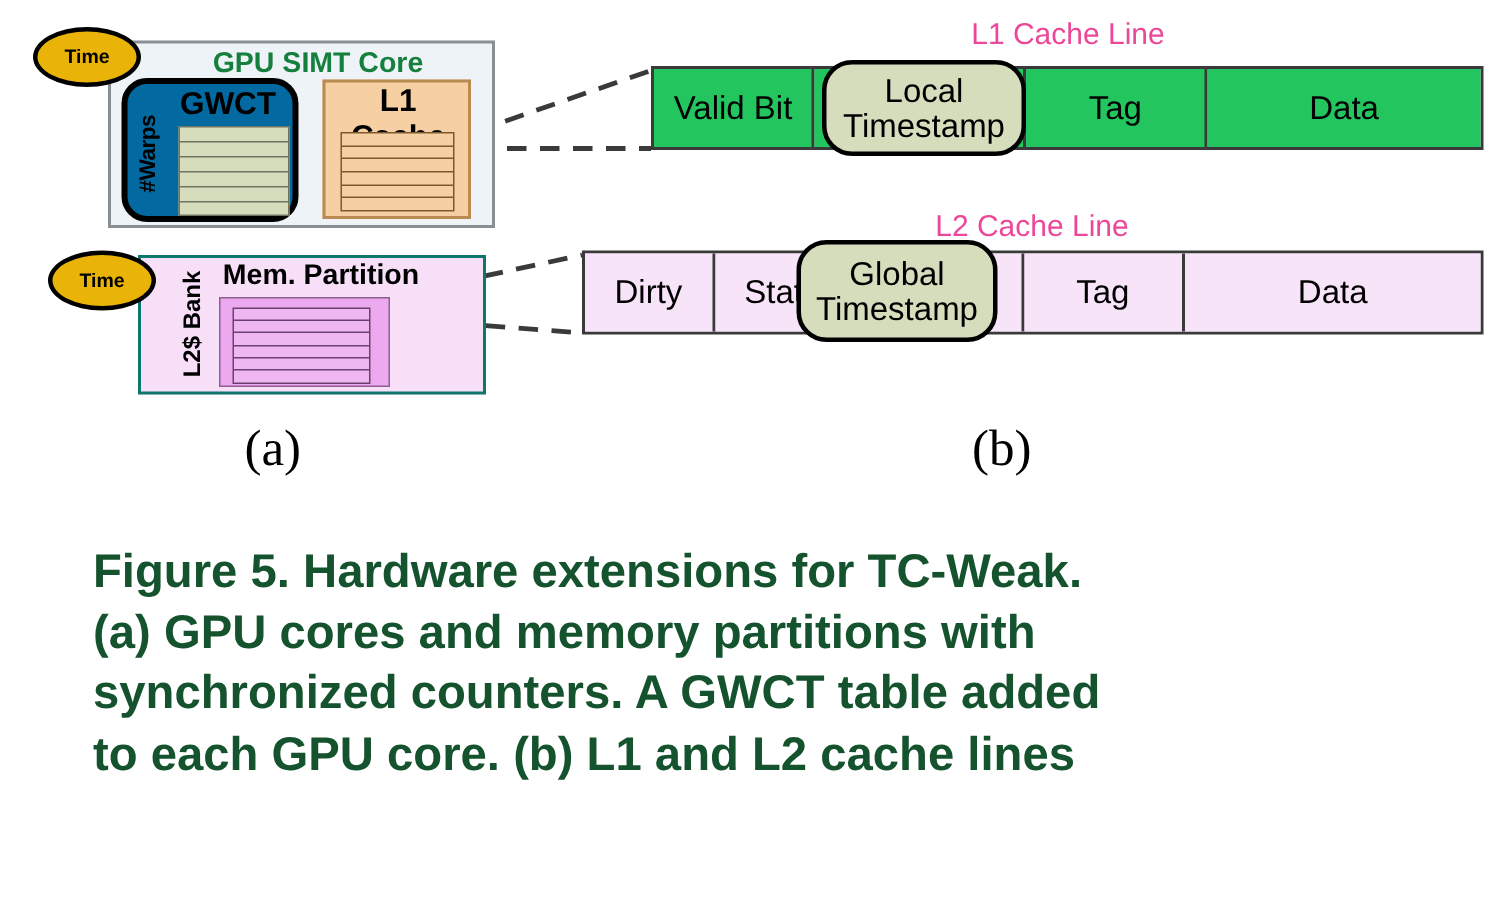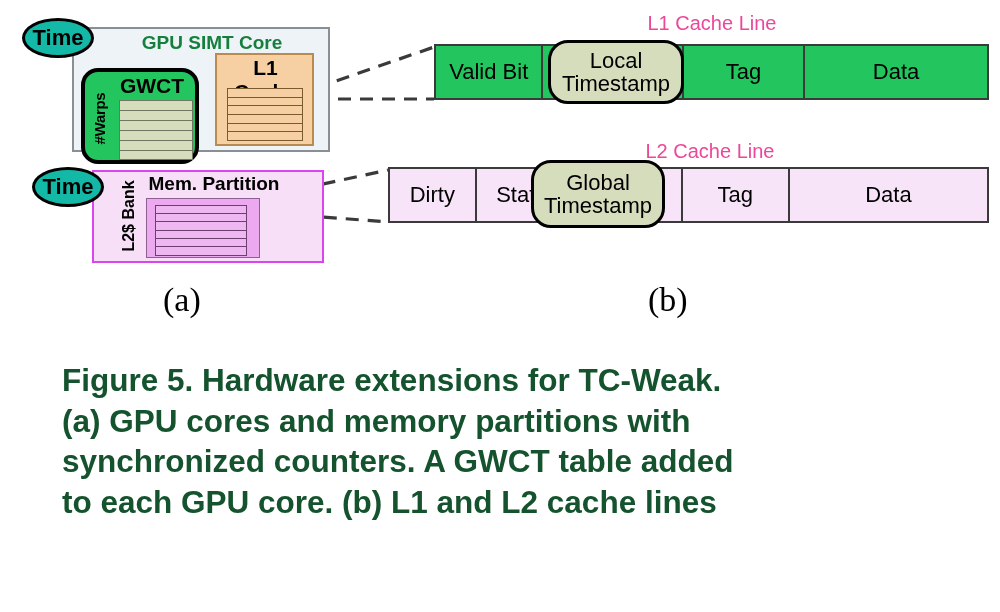--- a/index.html
+++ b/index.html
@@ -46,23 +46,23 @@
     position: absolute;
     left: 38px; top: 3px;
     width: 200px;
     font-size: 19px;
     font-weight: 600;
     color: #15803d;
     text-align: center;
   }
 
   .gwct {
-    left: 81px; top: 68px;
+    left: 81px; top: 52px;
     width: 118px; height: 96px;
-    background: #22c55e;
+    background: #0369a1;
     border: 4px solid #000;
     border-radius: 17px;
   }
   .gwct-title {
     position: absolute;
     left: 18px; top: 2px;
     width: 98px;
     text-align: center;
     font-size: 21px;
     font-weight: 600;
@@ -118,21 +118,21 @@
     height: 8.7px;
     border-bottom: 1px solid #7a5a2e;
     box-sizing: border-box;
   }
   .l1cache-table .row:last-child { border-bottom: none; }
 
   .mem-part {
     left: 92px; top: 170px;
     width: 232px; height: 93px;
     background: #f6dff7;
-    border: 2px solid #d946ef;
+    border: 2px solid #0f766e;
   }
   .mem-part-title {
     position: absolute;
     left: 30px; top: 1px;
     width: 180px;
     text-align: center;
     font-size: 19px;
     font-weight: 600;
   }
   .l2bank-label {
@@ -164,38 +164,38 @@
     height: 8.2px;
     border-bottom: 1px solid #6b3f6e;
     box-sizing: border-box;
   }
   .l2bank-table .row:last-child { border-bottom: none; }
 
   
   .time-bubble {
     border: 3.5px solid #000;
     border-radius: 50%;
-    background: #14b8a6;
-    font-size: 22px;
+    background: #eab308;
+    font-size: 13px;
     font-weight: 600;
     z-index: 6;
   }
   .time-a { left: 22px; top: 18px; width: 72px; height: 40px; }
   .time-b { left: 32px; top: 167px; width: 72px; height: 40px; }
 
   
   .cl-title {
     position: absolute;
     font-size: 20px;
     font-weight: 400;
     color: #ec4899;
     text-align: center;
   }
   .cl-title-l1 { left: 612px; top: 12px; width: 200px; }
-  .cl-title-l2 { left: 610px; top: 140px; width: 200px; }
+  .cl-title-l2 { left: 588px; top: 140px; width: 200px; }
 
   .cacheline {
     position: absolute;
     display: flex;
     box-sizing: border-box;
   }
   .cl-l1 {
     left: 434px; top: 44px;
     width: 555px; height: 56px;
     border: 2px solid #3a3a3a;

